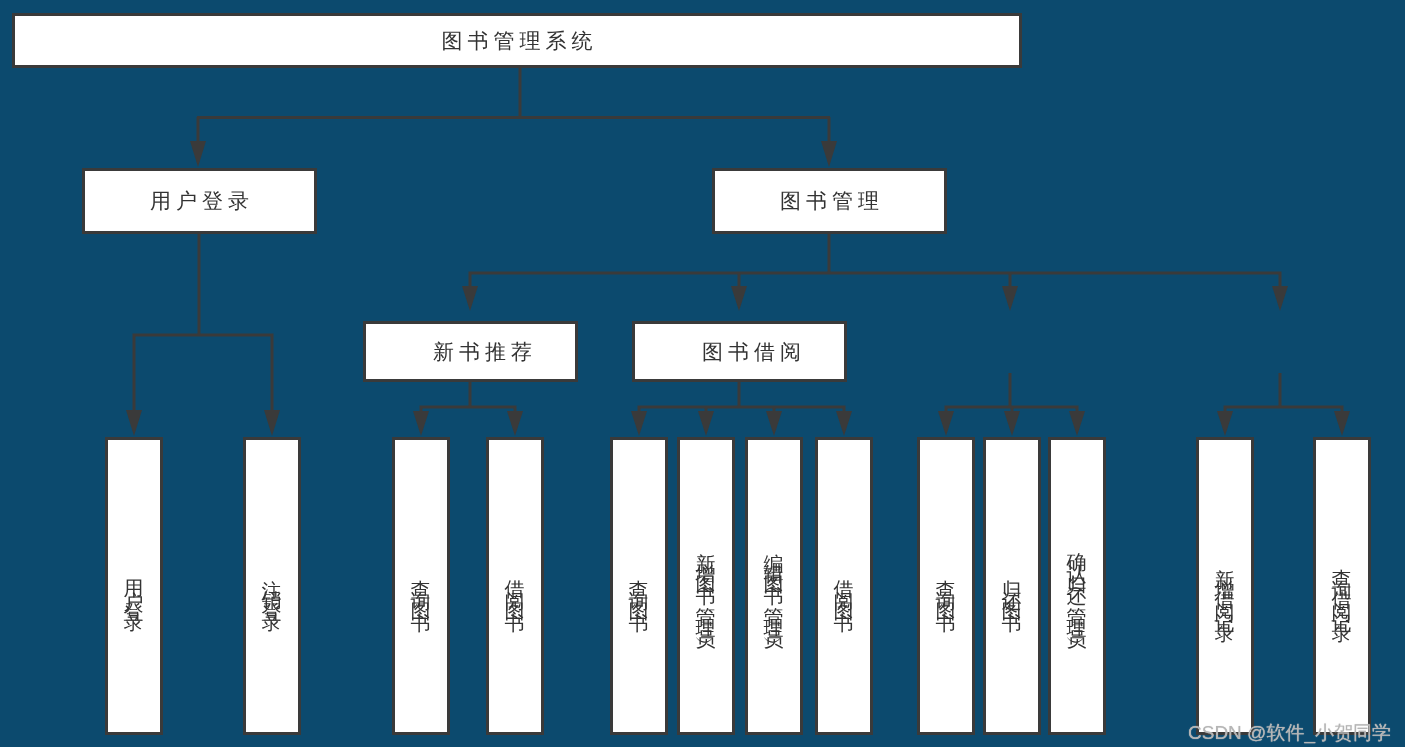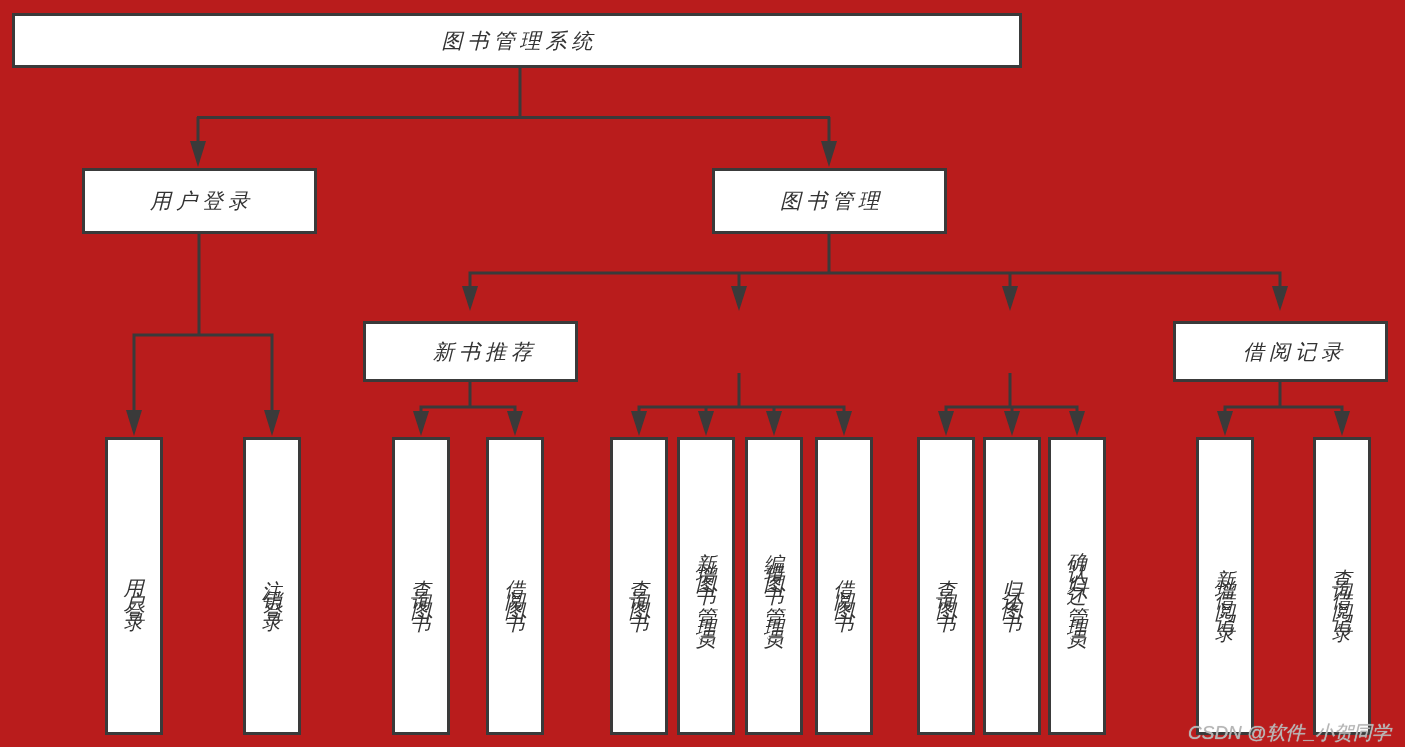--- a/index.html
+++ b/index.html
@@ -4,24 +4,23 @@
 <style>
   html, body {
     margin: 0;
     padding: 0;
     background: #ffffff;
   }
   #stage {
     position: relative;
     width: 1405px;
     height: 747px;
-    background: #b91c1c;
+    background: #0c4a6e;
     font-family: "Liberation Sans", "DejaVu Sans", sans-serif;
     overflow: hidden;
-    font-style: italic;
   }
   #connectors {
     position: absolute;
     left: 0;
     top: 0;
     width: 1405px;
     height: 747px;
   }
   .node {
     position: absolute;
@@ -131,21 +130,21 @@
       <polygon points="1334,411 1350,411 1342,436"></polygon>
     </g>
   </svg>
 
   <div class="node h root-box">图书管理系统</div>
 
   <div class="node h l2 p1">用户登录</div>
   <div class="node h l2 p2">图书管理</div>
 
   <div class="node h l3 p1">新书推荐</div>
-  <div class="node h l3 p4">借阅记录</div>
+  <div class="node h l3 p2">图书借阅</div>
 
   <div class="node leaf x1">用户登录</div>
   <div class="node leaf x2">注销登录</div>
 
   <div class="node leaf x3">查询图书</div>
   <div class="node leaf x4">借阅图书</div>
 
   <div class="node leaf x5">查询图书</div>
   <div class="node leaf x6">新增图书（管理员）</div>
   <div class="node leaf x7">编辑图书（管理员）</div>

